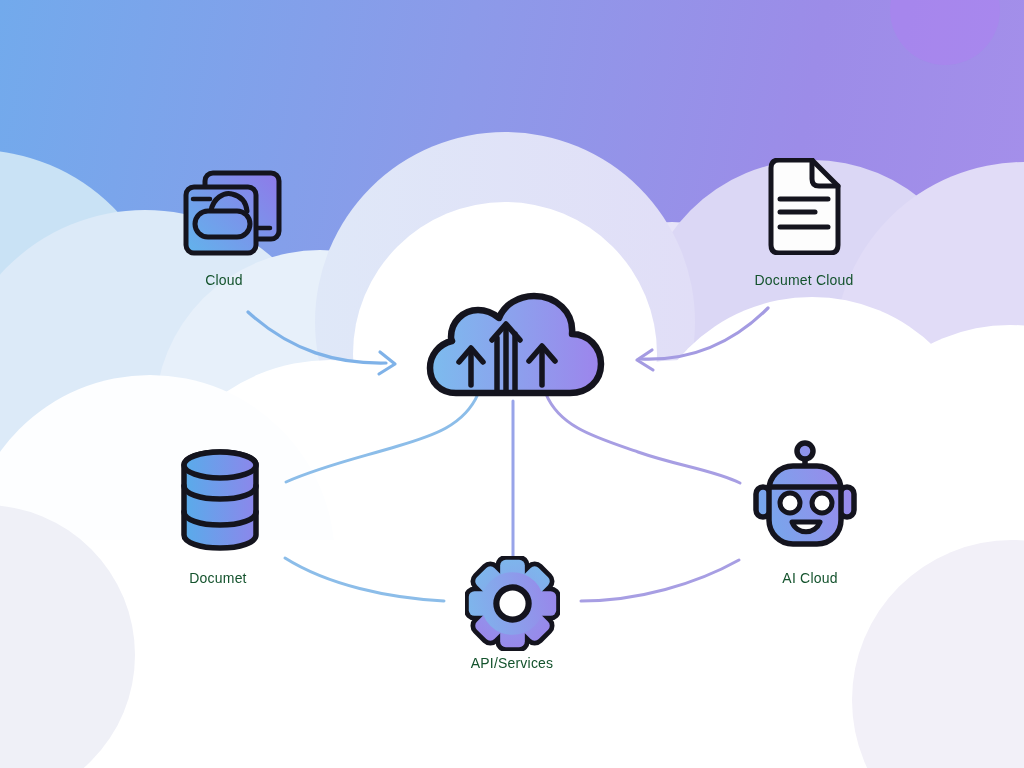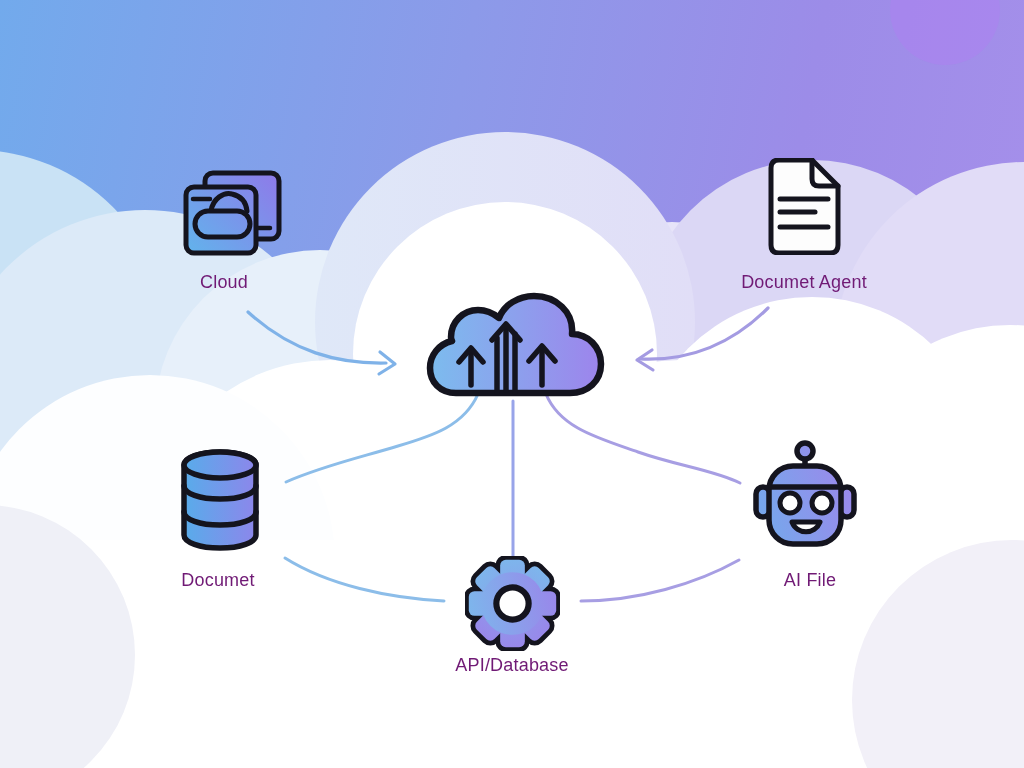--- a/index.html
+++ b/index.html
@@ -9,22 +9,22 @@
     background:#fff;
   }
   .stage{position:absolute;inset:0;width:1024px;height:768px;}
   .bg{position:absolute;inset:0;z-index:0;}
   .connectors{position:absolute;inset:0;z-index:1;pointer-events:none;}
   .node{position:absolute;z-index:2;}
   .node svg{display:block;}
   .node-label{
     position:absolute;z-index:3;
     transform:translateX(-50%);
-    font-size:18px;font-weight:500;letter-spacing:.2px;
-    color:#701a75;white-space:nowrap;
+    font-size:14px;font-weight:500;letter-spacing:.2px;
+    color:#14532d;white-space:nowrap;
   }
 </style>
 </head>
 <body>
 
 <div class="stage">
 
   <svg class="bg" width="1024" height="768" viewBox="0 0 1024 768">
     <defs>
       <linearGradient id="gSky" x1="0" y1="0" x2="1024" y2="190" gradientUnits="userSpaceOnUse">
@@ -108,21 +108,21 @@
     <svg width="77" height="97" viewBox="0 0 77 97">
       <g stroke="#14141E" stroke-width="5" stroke-linecap="round" stroke-linejoin="round">
         <path d="M14,2 L47,2 L73,28 L73,87 Q73,95 65,95 L14,95 Q6,95 6,87 L6,10 Q6,2 14,2 Z" fill="#FDFDFD"></path>
         <path d="M47,2 L47,21 Q47,28 54,28 L73,28" fill="none"></path>
         <path d="M15,41 L63,41" fill="none"></path>
         <path d="M15,54 L50,54" fill="none"></path>
         <path d="M15,69 L63,69" fill="none"></path>
       </g>
     </svg>
   </div>
-  <div class="node-label" style="left:804px;top:272px;">Documet Agent</div>
+  <div class="node-label" style="left:804px;top:272px;">Documet Cloud</div>
 
   <div class="node" style="left:422px;top:288px;">
     <svg width="184" height="118" viewBox="0 0 184 118">
       <defs>
         <linearGradient id="gHub" x1="8" y1="60" x2="180" y2="60" gradientUnits="userSpaceOnUse">
           <stop offset="0" stop-color="#7CBCEE"></stop>
             <stop offset="1" stop-color="#9D84EC"></stop>
         </linearGradient>
       </defs>
       <path d="M34,105 L148,105 C166,105 179,93 179,76 C179,59 166,46 150,46 C152,24 134,8 112,8 C96,8 82,17 77,30 C71,25 63,22 56,22 C41,22 29,34 29,49 C29,50 29,51 30,53 C17,56 8,67 8,80 C8,94 18,105 34,105 Z" fill="url(#gHub)" stroke="#14141E" stroke-width="6.5" stroke-linejoin="round"></path>
@@ -171,21 +171,21 @@
         <rect x="3" y="49" width="14" height="30" rx="7" fill="url(#gBot)"></rect>
         <rect x="87" y="49" width="14" height="30" rx="7" fill="url(#gBot)"></rect>
         <rect x="16" y="28" width="72" height="78" rx="24" fill="url(#gBot)"></rect>
         <path d="M18,49 L86,49" fill="none"></path>
         <circle cx="37" cy="65" r="10" fill="#FFFFFF" stroke-width="5"></circle>
         <circle cx="69" cy="65" r="10" fill="#FFFFFF" stroke-width="5"></circle>
         <path d="M39,84 C44,97 62,97 67,84 Z" fill="#FFFFFF" stroke-width="5"></path>
       </g>
     </svg>
   </div>
-  <div class="node-label" style="left:810px;top:570px;">AI File</div>
+  <div class="node-label" style="left:810px;top:570px;">AI Cloud</div>
 
   <div class="node" style="left:465px;top:556px;">
     <svg width="95" height="95" viewBox="0 0 100 100">
       <defs>
         <linearGradient id="gGear" x1="0" y1="60" x2="100" y2="40" gradientUnits="userSpaceOnUse">
           <stop offset="0" stop-color="#7CB8EC"></stop>
             <stop offset="1" stop-color="#9A85EA"></stop>
         </linearGradient>
       </defs>
 
@@ -200,15 +200,15 @@
       <g fill="url(#gGear)">
         <rect x="4" y="37" width="92" height="26" rx="6"></rect>
         <rect x="4" y="37" width="92" height="26" rx="6" transform="rotate(45 50 50)"></rect>
         <rect x="4" y="37" width="92" height="26" rx="6" transform="rotate(90 50 50)"></rect>
         <rect x="4" y="37" width="92" height="26" rx="6" transform="rotate(135 50 50)"></rect>
         <circle cx="50" cy="50" r="33"></circle>
       </g>
       <circle cx="50" cy="50" r="17" fill="#FFFFFF" stroke="#14141E" stroke-width="6.5"></circle>
     </svg>
   </div>
-  <div class="node-label" style="left:512px;top:655px;">API/Database</div>
+  <div class="node-label" style="left:512px;top:655px;">API/Services</div>
 
 </div>
 
 </body></html>

